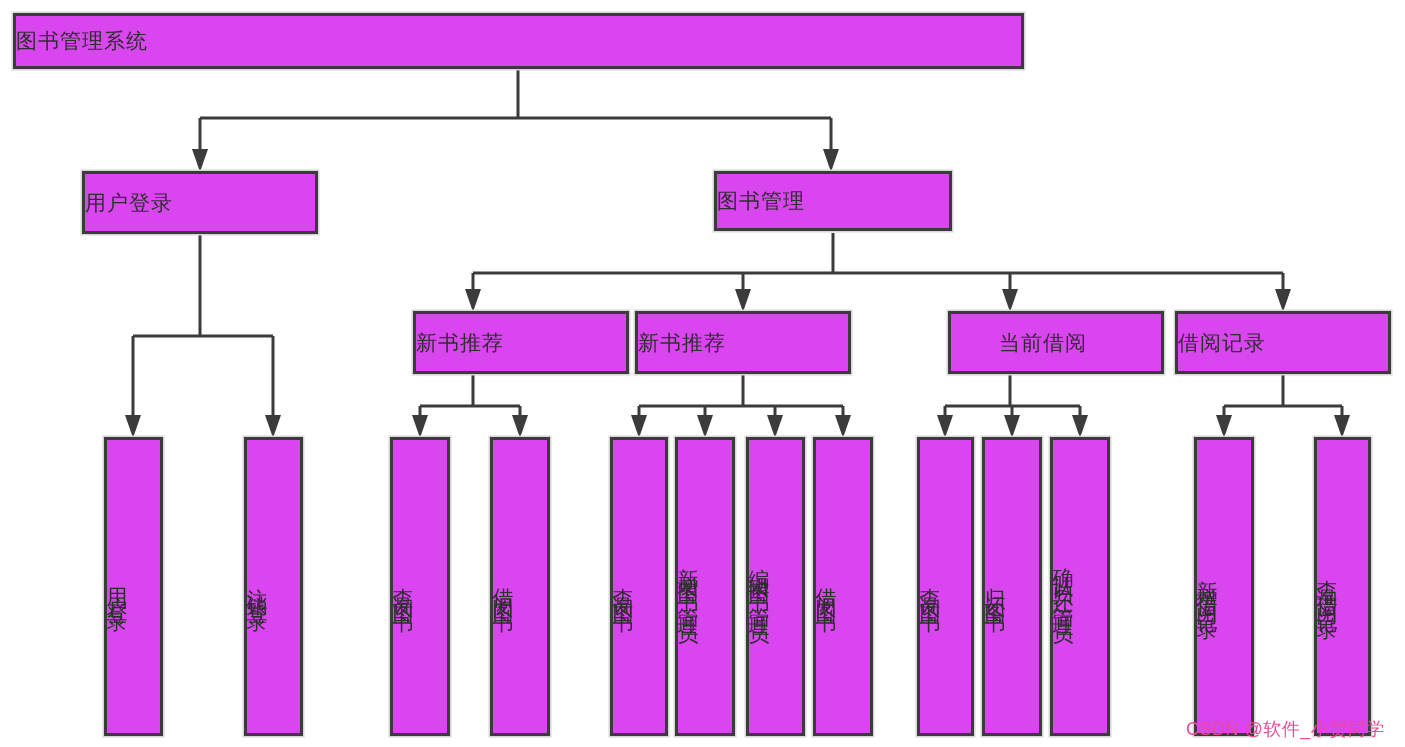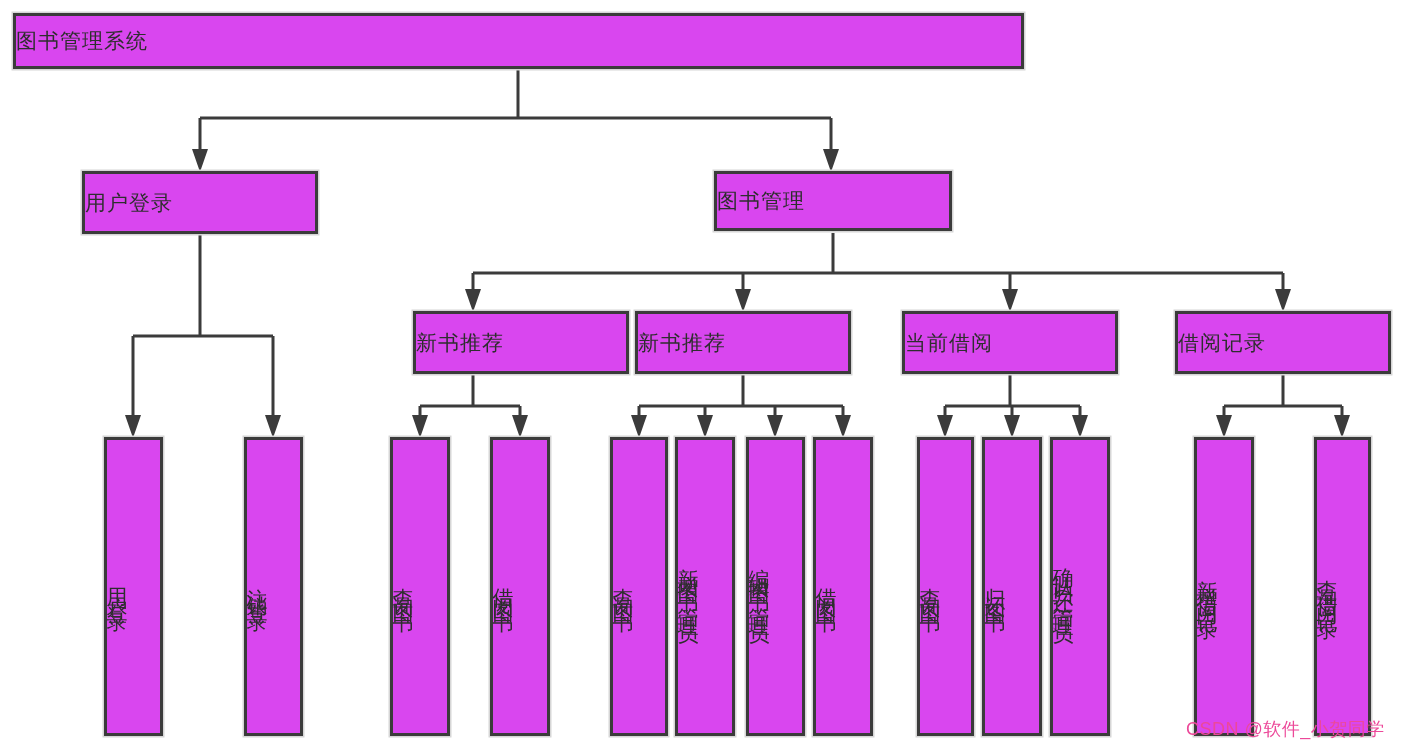--- a/index.html
+++ b/index.html
@@ -36,21 +36,21 @@
   }
   
   .n-root{left:13px;top:13px;width:1011px;height:56px;}
   
   .n-user{left:82px;top:171px;width:236px;height:63px;}
   .n-book{left:714px;top:171px;width:238px;height:60px;}
   
   .lvl3{top:311px;height:63px;width:216px;}
   .n-recommend{left:365px;margin-left:48px;}
   .n-borrow{left:635px;}
-  .n-current{left:902px;}
+  .n-current{left:948px;padding-left:48px;}
   .n-records{left:1175px;}
   
   .leaf{top:437px;height:299px;}
   .n-leaf-login   {left:104px;width:59px;}
   .n-leaf-logout  {left:244px;width:59px;}
   .n-leaf-q1      {left:390px;width:60px;}
   .n-leaf-b1      {left:490px;width:60px;}
   .n-leaf-q2      {left:610px;width:58px;}
   .n-leaf-add     {left:675px;width:60px;}
   .n-leaf-edit    {left:746px;width:59px;}

